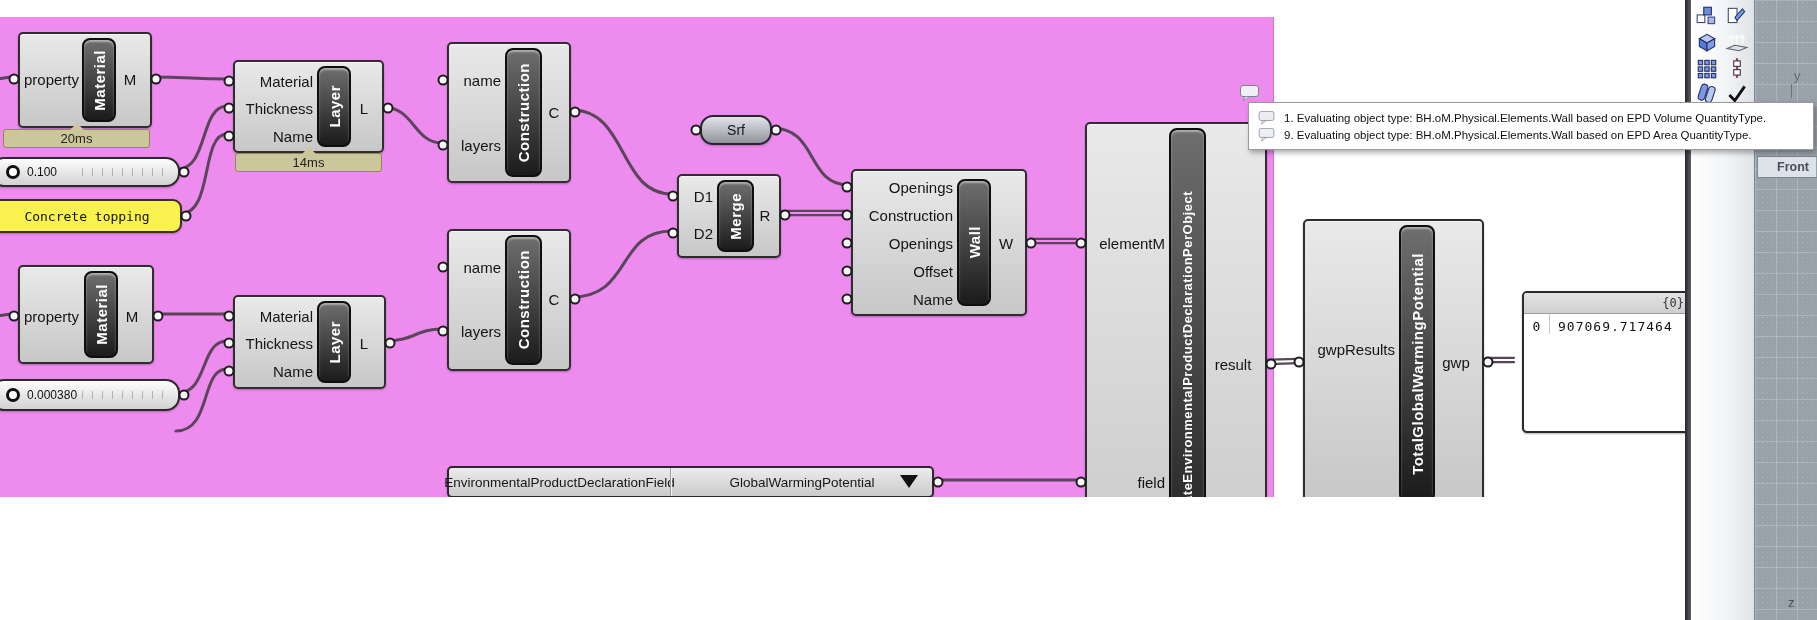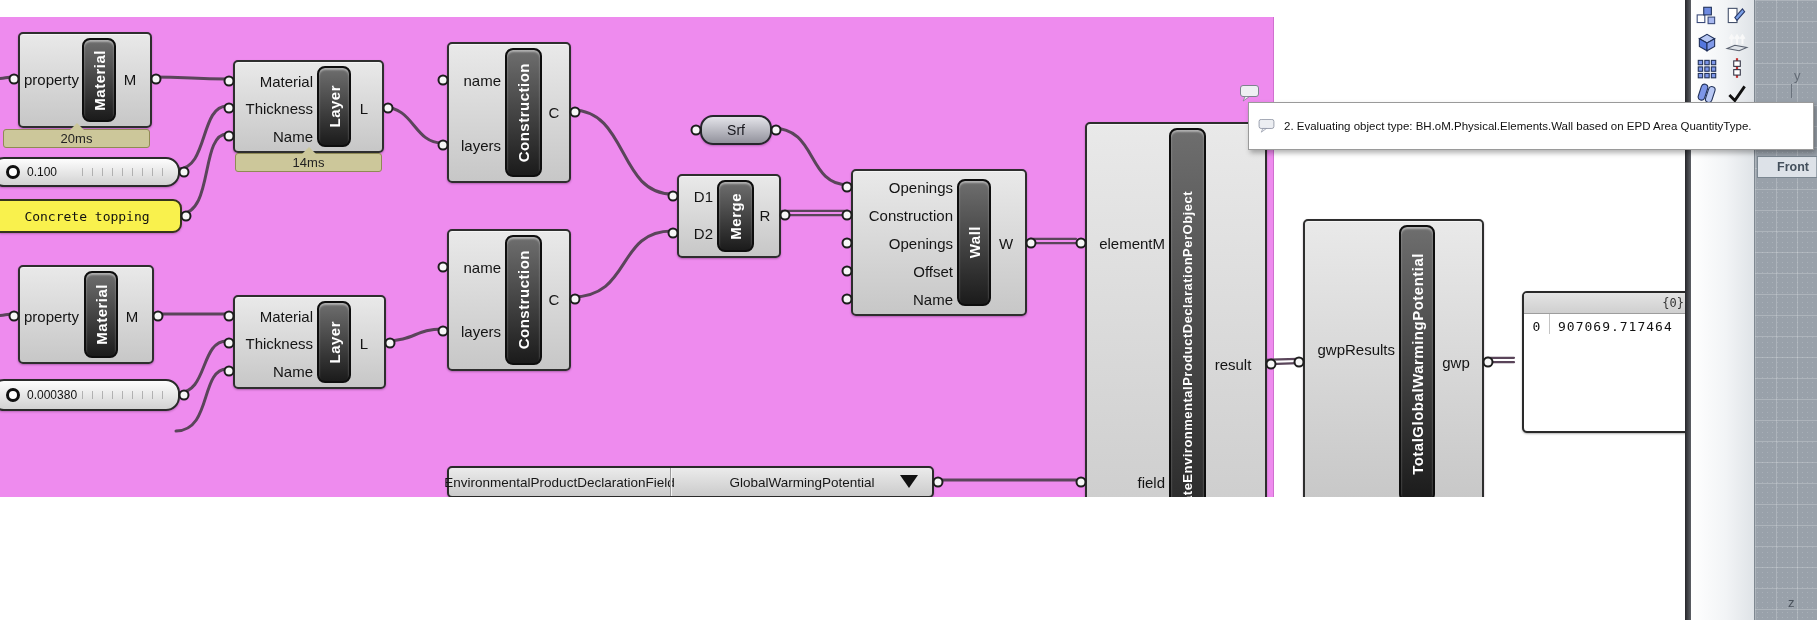--- a/index.html
+++ b/index.html
@@ -371,17 +371,24 @@
         <path d="M5 11.5 L3.2 16 L9.5 11.5 Z" fill="#eef0f3" stroke="#7d828e" stroke-width="0.8"></path>
       </svg>
   </span>
 
   <div id="tooltip">
     <div class="tline">
       <svg width="17" height="14" viewBox="0 0 19 17">
           <rect x="0.5" y="0.5" width="18" height="11" rx="2.5" fill="#eceef2" stroke="#8a90a0"></rect>
           <path d="M5 11.5 L3.2 16 L9.5 11.5 Z" fill="#eceef2" stroke="#8a90a0" stroke-width="0.8"></path>
         </svg>
-      <span>2. Evaluating object type: BH.oM.Physical.Elements.Wall based on EPD Area QuantityType.</span>
+      <span>1. Evaluating object type: BH.oM.Physical.Elements.Wall based on EPD Volume QuantityType.</span>
+    </div>
+    <div class="tline">
+      <svg width="17" height="14" viewBox="0 0 19 17">
+          <rect x="0.5" y="0.5" width="18" height="11" rx="2.5" fill="#eceef2" stroke="#8a90a0"></rect>
+          <path d="M5 11.5 L3.2 16 L9.5 11.5 Z" fill="#eceef2" stroke="#8a90a0" stroke-width="0.8"></path>
+        </svg>
+      <span>9. Evaluating object type: BH.oM.Physical.Elements.Wall based on EPD Area QuantityType.</span>
     </div>
   </div>
 
 </div>
 
 </body></html>

